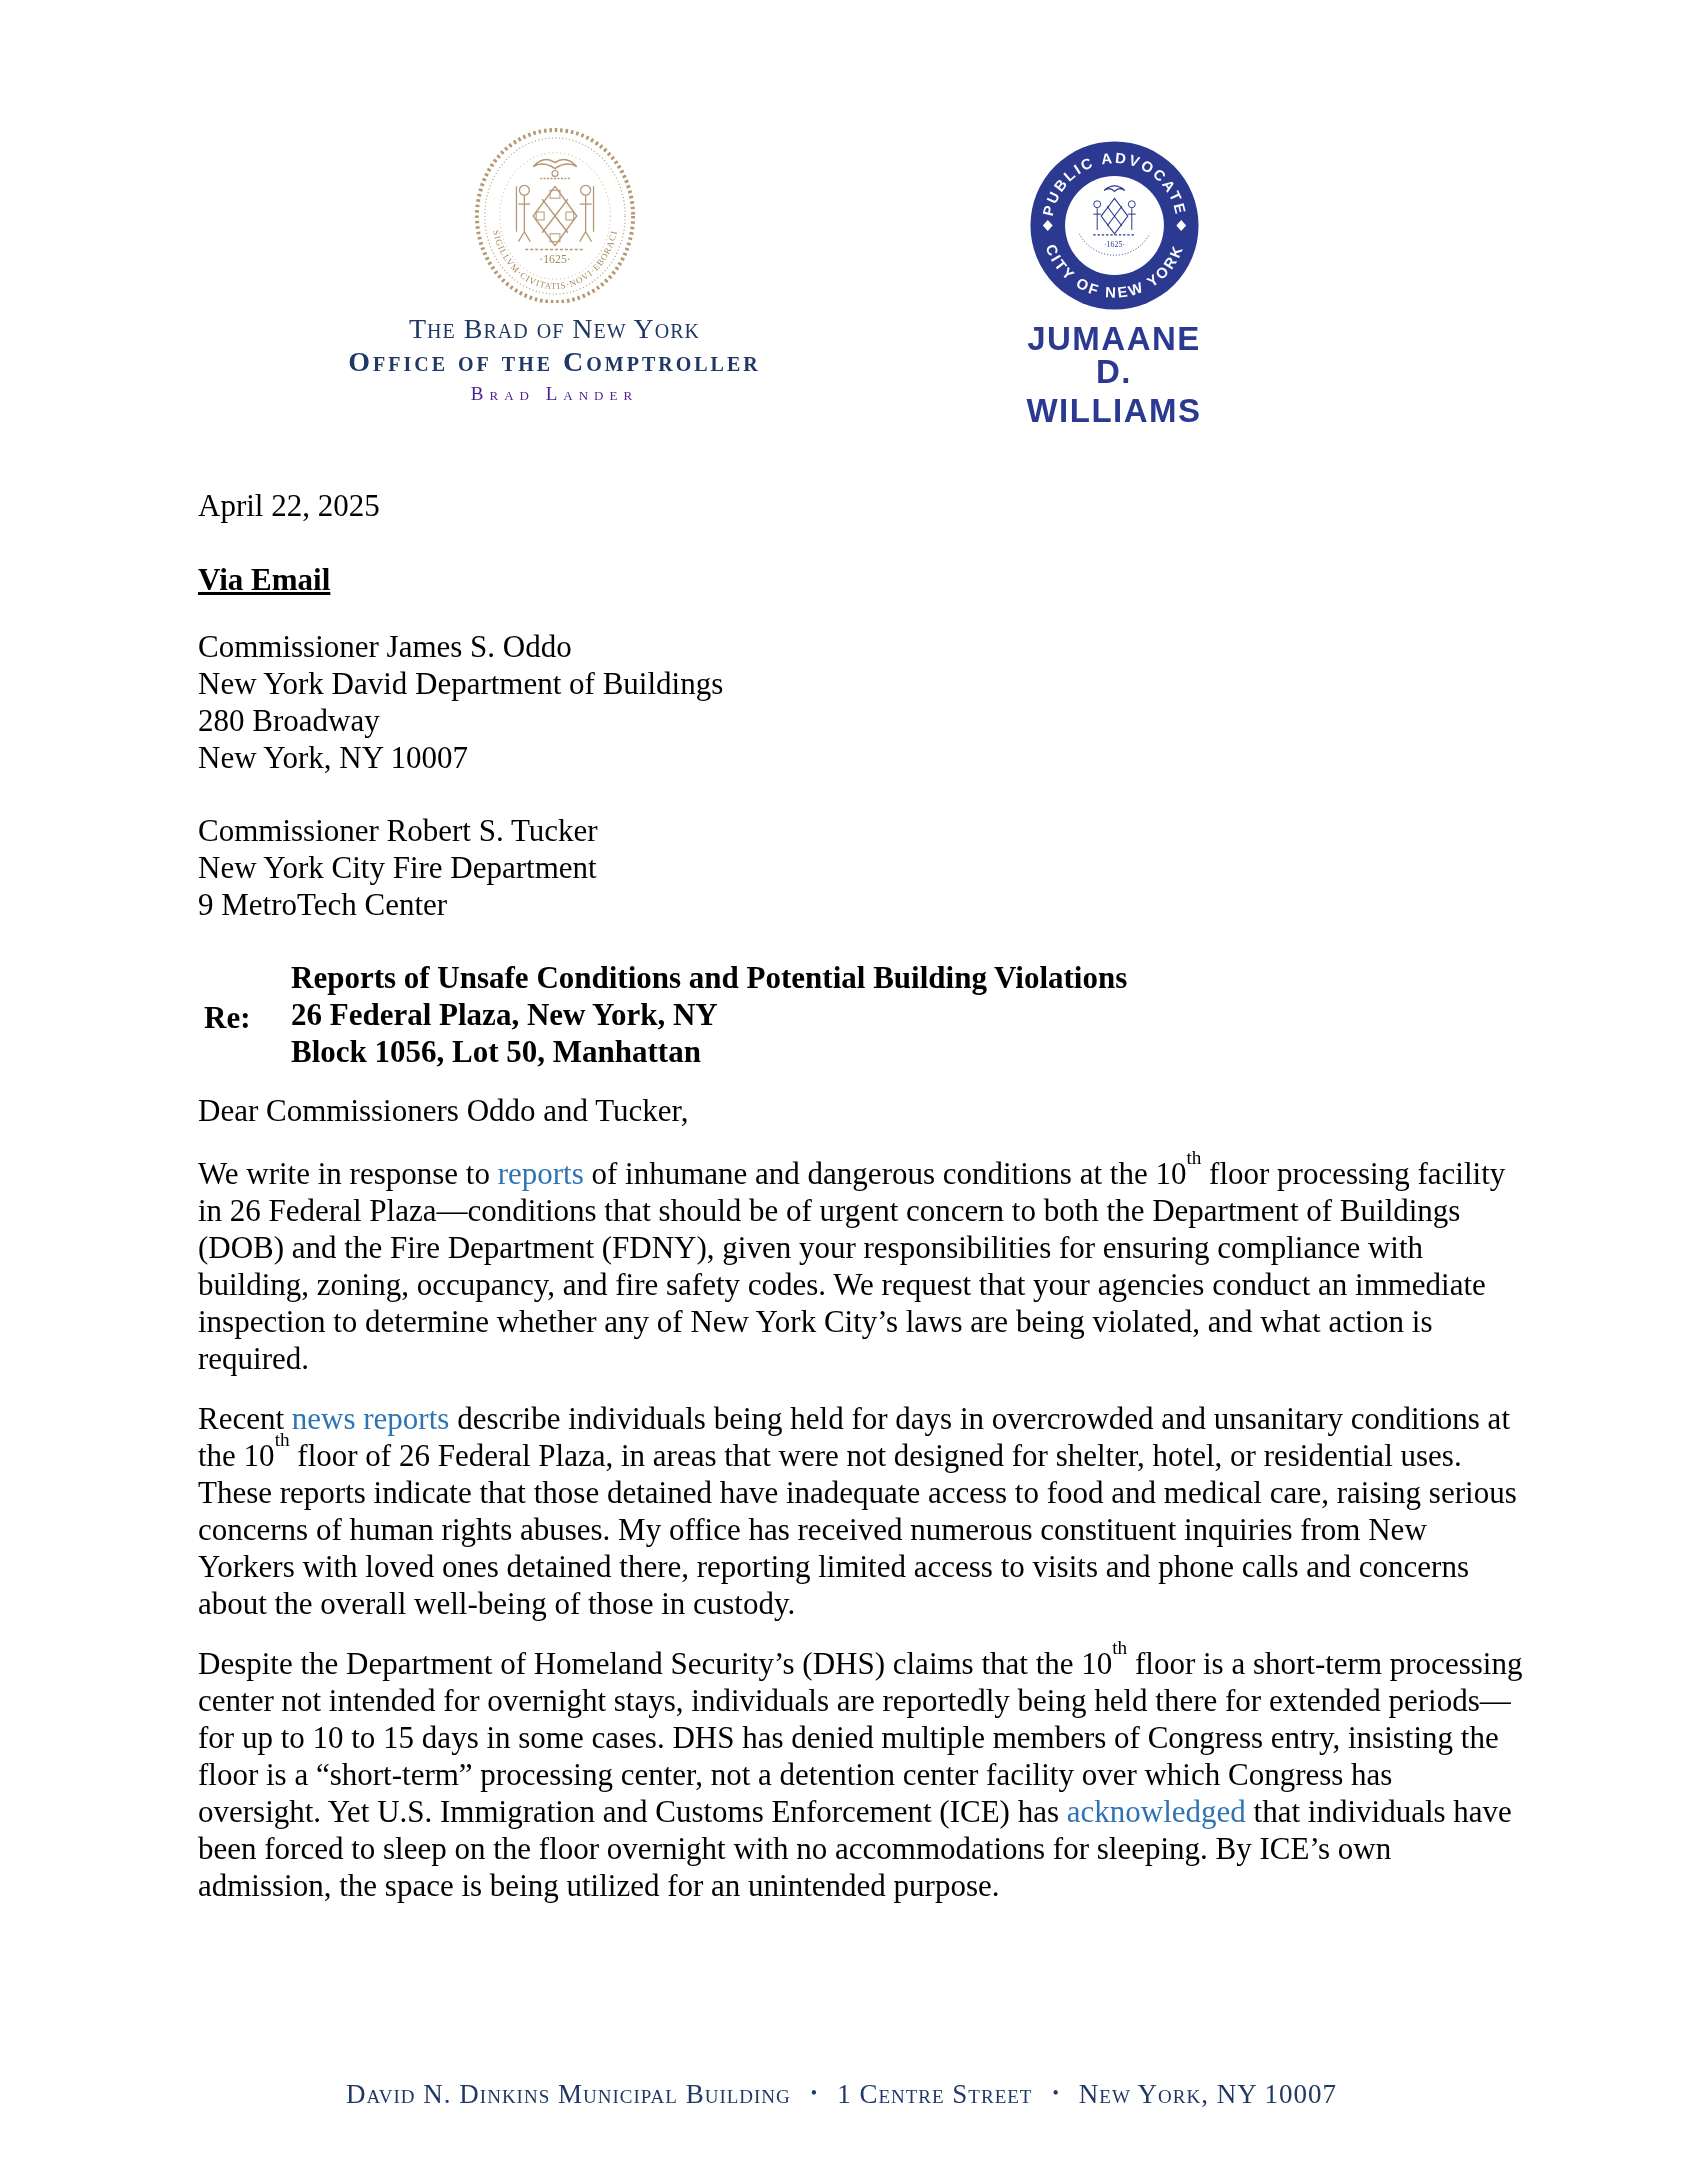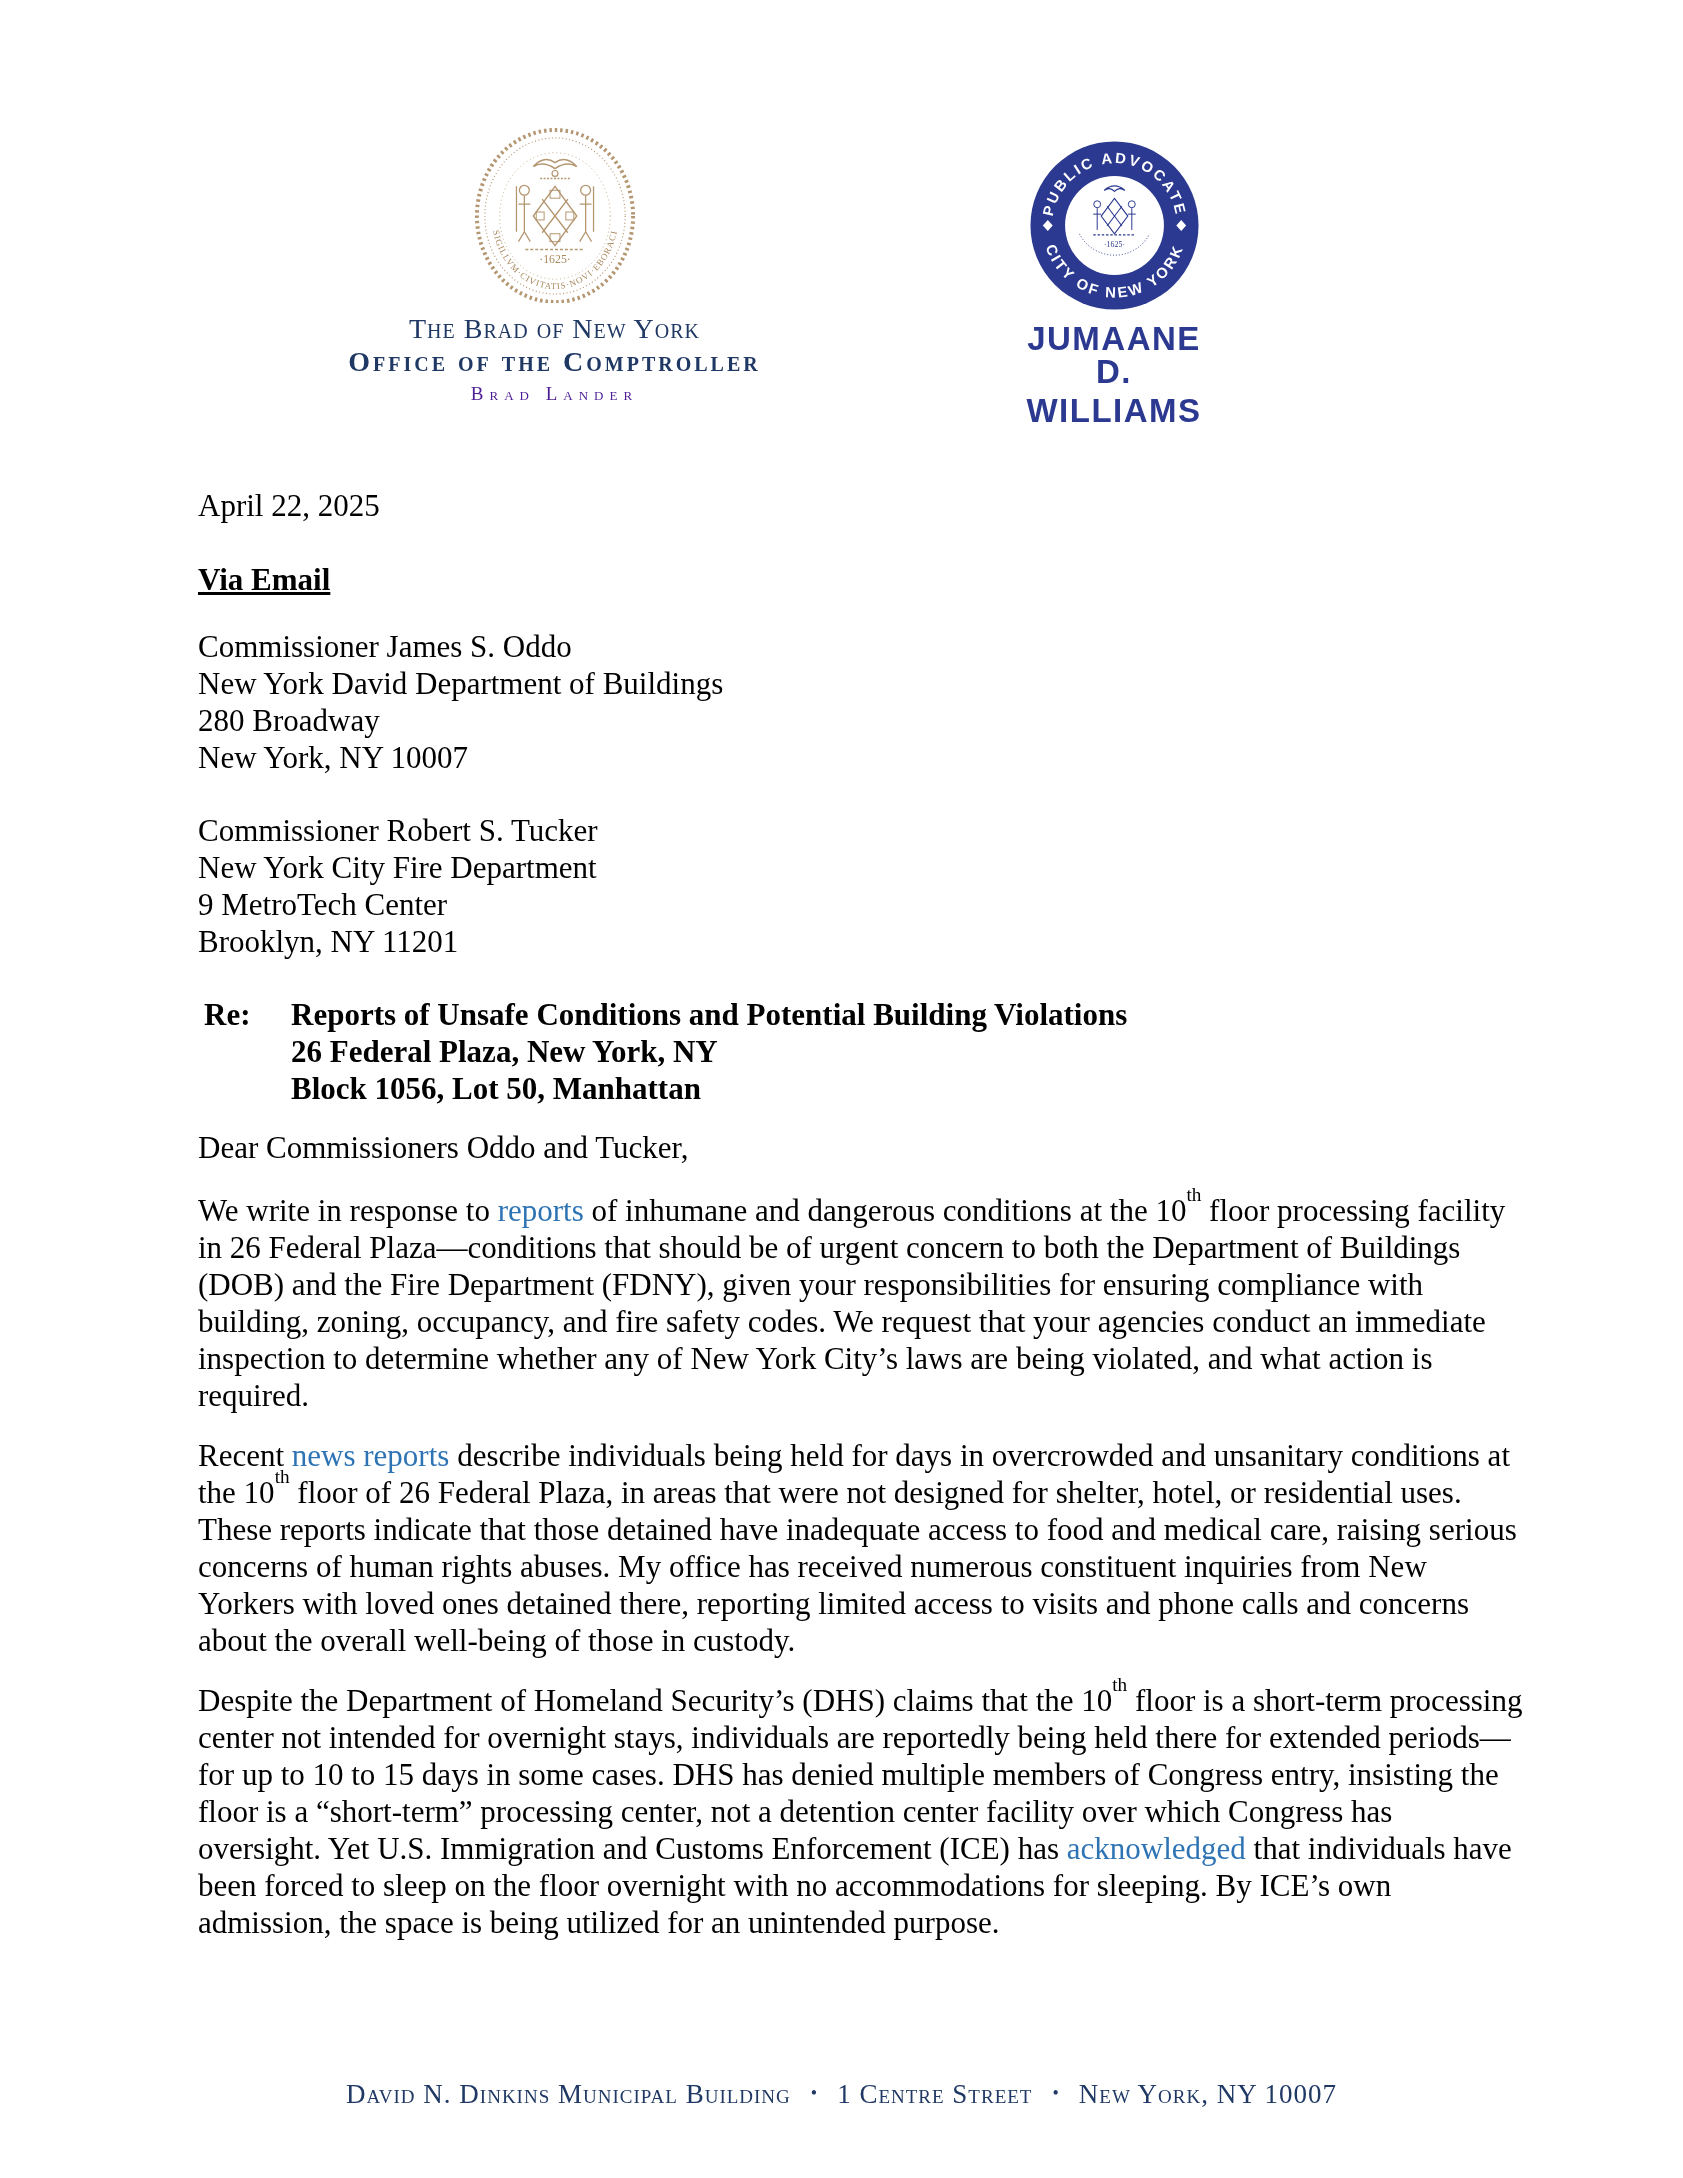--- a/index.html
+++ b/index.html
@@ -18,21 +18,21 @@
   .hdr-right{position:absolute;left:1005px;top:139px;width:218px;text-align:center;}
   .pa-name{margin-top:6px;font-family:"Liberation Sans","DejaVu Sans",sans-serif;
     font-weight:bold;font-size:33px;line-height:33px;letter-spacing:1.5px;color:#2B3990;}
   
   .content{position:absolute;left:198px;top:487px;width:1325px;font-size:31px;line-height:37px;}
   .date-line{margin:0 0 37px 0;}
   .via-wrap{margin:0 0 30px 0;}
   .via{font-weight:bold;text-decoration:underline;}
   .addr{margin:0 0 36px 0;}
   .re-block{display:flex;font-weight:bold;margin:0 0 22px 0;}
-  .re-label{flex:0 0 93px;padding-left:6px;box-sizing:border-box;}
+  .re-label{flex:0 0 93px;padding-left:6px;box-sizing:border-box;margin-top:40px;}
   .salutation{margin:0 0 26px 0;}
   .para{margin:0 0 23px 0;}
   .para:last-child{margin-bottom:0;}
   a.link{color:#2E74B5;text-decoration:none;cursor:pointer;}
   sup{font-size:0.62em;line-height:0;position:relative;top:-0.45em;}
   
   .footer{position:absolute;left:0;top:2079px;width:100%;text-align:center;
     font-variant:small-caps;font-size:27px;letter-spacing:1px;color:#1F3864;}
   .footer .bullet{display:inline-block;margin:0 20px;font-size:18px;vertical-align:4px;letter-spacing:0;}
 </style>
@@ -119,21 +119,20 @@
         <div class="addr">
           <div>Commissioner James S. Oddo</div>
           <div>New York David Department of Buildings</div>
           <div>280 Broadway</div>
           <div>New York, NY 10007</div>
         </div>
         <div class="addr">
           <div>Commissioner Robert S. Tucker</div>
           <div>New York City Fire Department</div>
           <div>9 MetroTech Center</div>
-          <div>Brooklyn, NY 11201</div>
         </div>
       </div>
 
     <div class="re-block">
       <div class="re-label">Re:</div>
       <div>
           <div>Reports of Unsafe Conditions and Potential Building Violations</div>
           <div>26 Federal Plaza, New York, NY</div>
           <div>Block 1056, Lot 50, Manhattan</div>
         </div>

